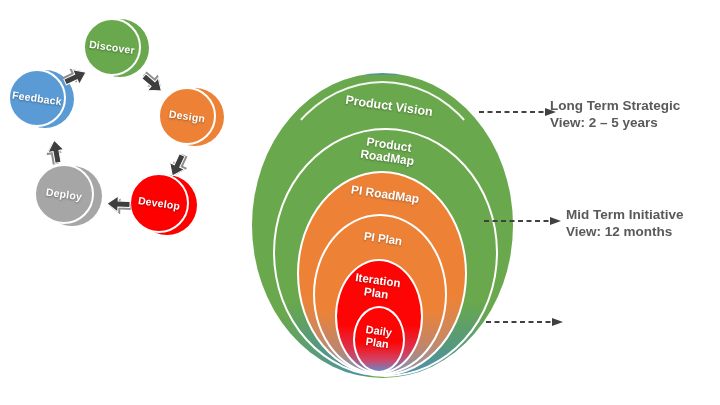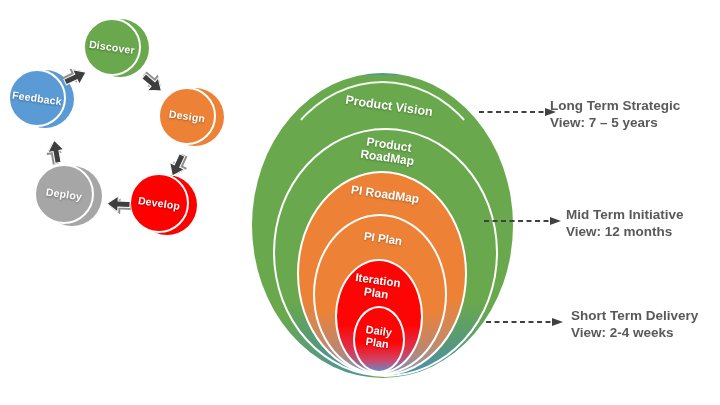--- a/index.html
+++ b/index.html
@@ -174,24 +174,20 @@
     <line x1="1" y1="6" x2="67" y2="6" stroke="#404040" stroke-width="2" stroke-dasharray="5,3.5"></line>
     <polygon points="67,2 78,6 67,10" fill="#404040"></polygon>
   </svg>
   <svg class="dash-arrow da3" viewBox="0 0 80 12">
     <line x1="1" y1="6" x2="67" y2="6" stroke="#404040" stroke-width="2" stroke-dasharray="5,3.5"></line>
     <polygon points="67,2 78,6 67,10" fill="#404040"></polygon>
   </svg>
 
   <div class="anno an1">
     <span>Long Term Strategic</span>
-    <span>View: 7 – 5 years</span>
+    <span>View: 2 – 5 years</span>
   </div>
   <div class="anno an2">
     <span>Mid Term Initiative</span>
     <span>View: 12 months</span>
   </div>
-  <div class="anno an3">
-    <span>Short Term Delivery</span>
-    <span>View: 2-4 weeks</span>
-  </div>
 
 </div>
 
 </body></html>

